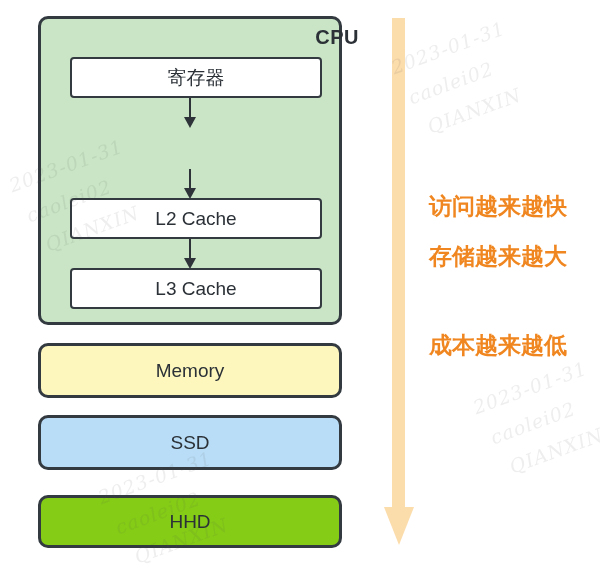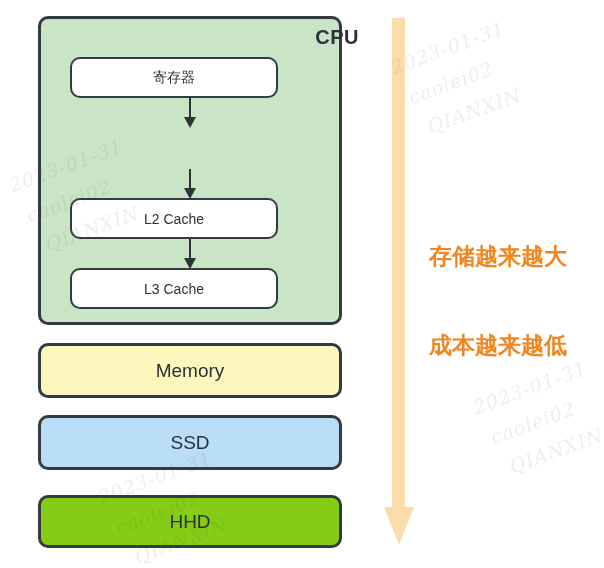--- a/index.html
+++ b/index.html
@@ -29,27 +29,27 @@
     width: 100%;
     text-align: right;
     font-size: 20px;
     font-weight: bold;
     letter-spacing: 0.5px;
     margin-left: 20px;
   }
   .level-box {
     position: absolute;
     left: 29px;
-    width: 208px; height: 41px;
+    width: 252px; height: 41px;
     background: #ffffff;
     border: 2.5px solid #333a40;
-    border-radius: 10px;
+    border-radius: 4px;
     box-sizing: border-box;
     display: flex; align-items: center; justify-content: center;
-    font-size: 14px;
+    font-size: 19px;
   }
   .level-0 { top: 38px; }
   .level-1 { top: 109px; }
   .level-2 { top: 179px; text-align: center; }
   .level-3 { top: 249px; }
 
   
   .connector {
     position: absolute;
     left: 139px;
@@ -173,20 +173,21 @@
   <div class="tier tier-ssd">
     <span>SSD</span>
   </div>
   <div class="tier tier-hhd">
     <span>HHD</span>
   </div>
 
   <div class="big-arrow-shaft"></div>
   <div class="big-arrow-head"></div>
 
+  <div class="annotation annotation-0">访问越来越快</div>
   <div class="annotation annotation-1">存储越来越大</div>
   <div class="annotation annotation-2">成本越来越低</div>
 
   <div class="wm wm-left">
     <div class="l1">2023-01-31</div>
     <div class="l2">caolei02</div>
     <div class="l3">QIANXIN</div>
   </div>
   <div class="wm wm-top-right">
     <div class="l1">2023-01-31</div>

